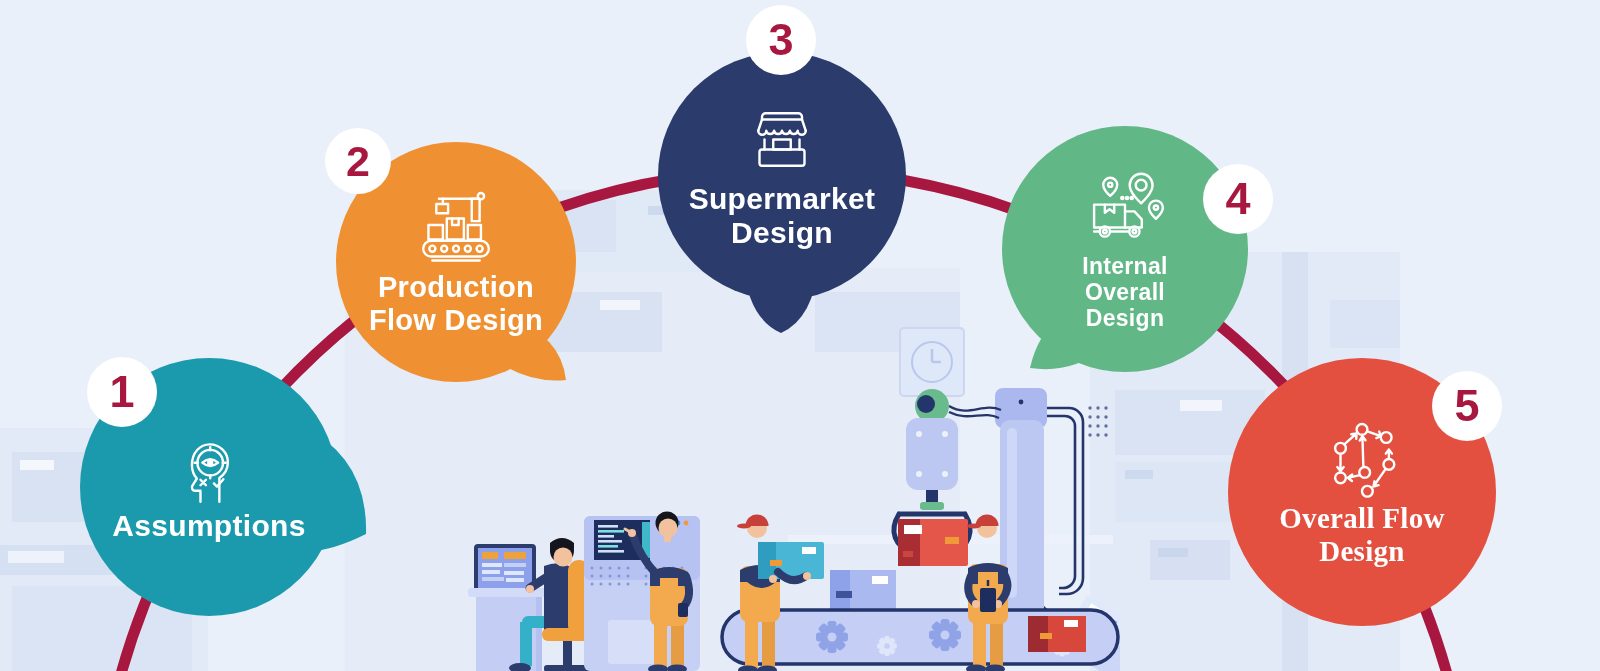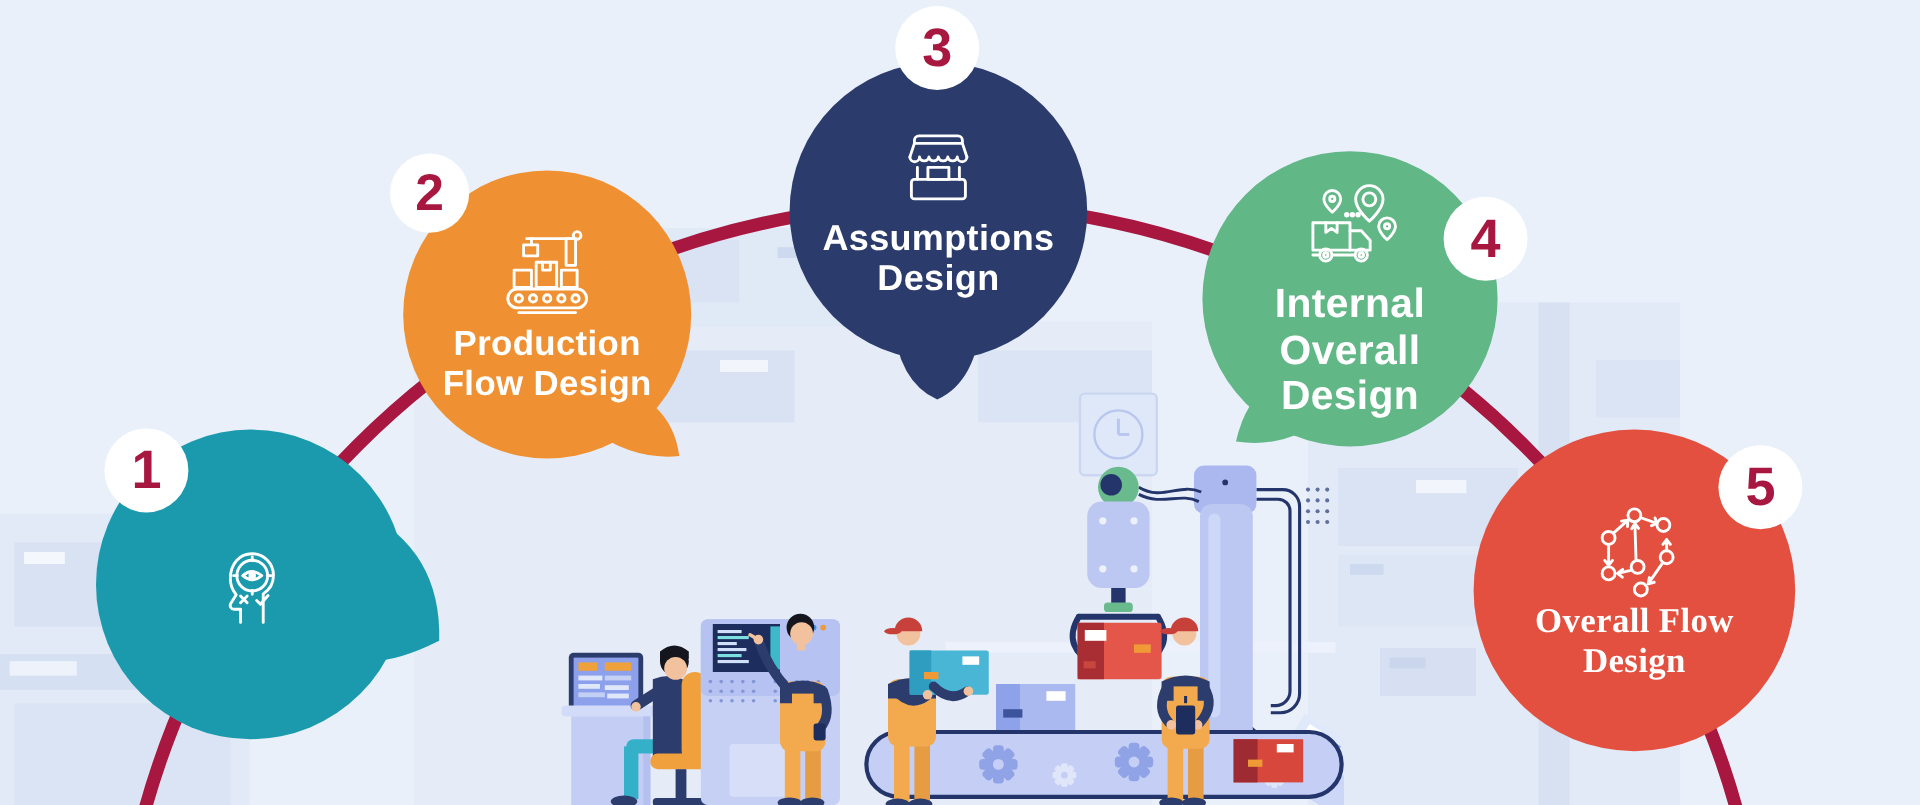--- a/index.html
+++ b/index.html
@@ -10,21 +10,21 @@
   .bubble .icon{flex:0 0 auto;}
   .label{color:#ffffff;font-weight:bold;line-height:1.13;letter-spacing:.3px;}
   .label span{display:block;}
   .b1{left:80px;top:358px;width:258px;height:258px;}
   .b1 .label{font-size:30px;}
   .b2{left:336px;top:142px;width:240px;height:240px;}
   .b2 .label{font-size:29px;}
   .b3{left:658px;top:52px;width:248px;height:248px;}
   .b3 .label{font-size:30px;}
   .b4{left:1002px;top:126px;width:246px;height:246px;}
-  .b4 .label{font-size:34px;}
+  .b4 .label{font-size:23px;}
   .b5{left:1228px;top:358px;width:268px;height:268px;}
   .b5 .label{font-size:29px;font-family:Liberation Serif, serif;}
   .badge{position:absolute;width:70px;height:70px;border-radius:50%;background:#ffffff;z-index:4;
          display:flex;align-items:center;justify-content:center;color:#a8173f;font-weight:bold;font-size:45px;}
   .badge.sm{width:66px;height:66px;font-size:43px;}
   .icon{display:block;}
   .icon *{vector-effect:non-scaling-stroke;}
 </style>
 </head>
 <body>
@@ -348,20 +348,23 @@
   <div class="bubble b1" style="background: rgb(27, 154, 173);">
     <svg class="icon" width="78" height="78" viewBox="0 0 64 64" fill="none" stroke="#ffffff" stroke-width="2.4" stroke-linecap="round" stroke-linejoin="round">
       <path d="M25 58 v-9 h-4.5 c-2 0 -3.2 -2.2 -2.2 -4 l3.7 -6 c-2.5 -3 -4 -6.9 -4 -11 C18 17.6 24.6 11 32.7 11 40.9 11 47.5 17.6 47.5 25.7 c0 5.4 -2.8 10 -7 12.8 V58"></path>
       <circle cx="33" cy="26" r="10.5"></circle>
       <path d="M26.5 26 q6.5 -5.5 13 0 q-6.5 5.5 -13 0 Z"></path>
       <circle cx="33" cy="26" r="1.6" fill="#ffffff"></circle>
       <path d="M33 13.2 v2.6 M33 36.2 v2.6 M20.2 26 h2.6 M43.2 26 h2.6"></path>
       <path d="M25 40 l4.5 4.5 M29.5 40 l-4.5 4.5"></path>
       <path d="M36 43 l2.6 2.6 5.2 -6"></path>
     </svg>
+    <div class="label">
+      <span>Assumptions</span>
+    </div>
   </div>
 
   <div class="bubble b2" style="background: rgb(239, 145, 50);">
     <svg class="icon" width="84" height="84" viewBox="0 0 64 64" fill="none" stroke="#ffffff" stroke-width="2.4" stroke-linecap="round" stroke-linejoin="round">
       <path d="M19 9 h28"></path>
       <path d="M22 9 v4"></path>
         <rect x="17" y="13" width="9" height="7"></rect>
       <rect x="44" y="9" width="6" height="17"></rect>
       <circle cx="51" cy="7" r="2.4"></circle>
       <rect x="11" y="29" width="11" height="11"></rect>
@@ -385,21 +388,21 @@
   <div class="bubble b3" style="background: rgb(42, 59, 108);">
     <svg class="icon" width="80" height="80" viewBox="0 0 64 64" fill="none" stroke="#ffffff" stroke-width="2.4" stroke-linecap="round" stroke-linejoin="round">
       <path d="M19 9 h26 a3 3 0 0 1 3 3 v2 h-32 v-2 a3 3 0 0 1 3 -3 Z"></path>
       <path d="M16 14 L13 23 M48 14 L51 23"></path>
       <path d="M13 23 a3.2 3.2 0 0 0 6.4 0 a3.2 3.2 0 0 0 6.3 0 a3.2 3.2 0 0 0 6.3 0 a3.2 3.2 0 0 0 6.3 0 a3.2 3.2 0 0 0 6.3 0 a3.2 3.2 0 0 0 6.4 0"></path>
       <path d="M18 30 V38 M46 30 V38"></path>
       <rect x="25" y="30" width="14" height="8"></rect>
       <rect x="14" y="38" width="36" height="13" rx="2"></rect>
     </svg>
     <div class="label">
-      <span>Assumptions</span>
+      <span>Supermarket</span>
       <span>Design</span>
     </div>
   </div>
 
   <div class="bubble b4" style="background: rgb(98, 183, 135);">
     <svg class="icon" width="86" height="86" viewBox="0 0 64 64" fill="none" stroke="#ffffff" stroke-width="2.4" stroke-linecap="round" stroke-linejoin="round">
       <path d="M44 5 a8.5 8.5 0 0 1 8.5 8.5 c0 6.2 -8.5 13.5 -8.5 13.5 s-8.5 -7.3 -8.5 -13.5 A8.5 8.5 0 0 1 44 5 Z"></path>
       <circle cx="44" cy="13.5" r="4"></circle>
       <path d="M21 8 a5.2 5.2 0 0 1 5.2 5.2 c0 3.8 -5.2 8.3 -5.2 8.3 s-5.2 -4.5 -5.2 -8.3 A5.2 5.2 0 0 1 21 8 Z"></path>
       <circle cx="21" cy="13.2" r="1.6"></circle>

